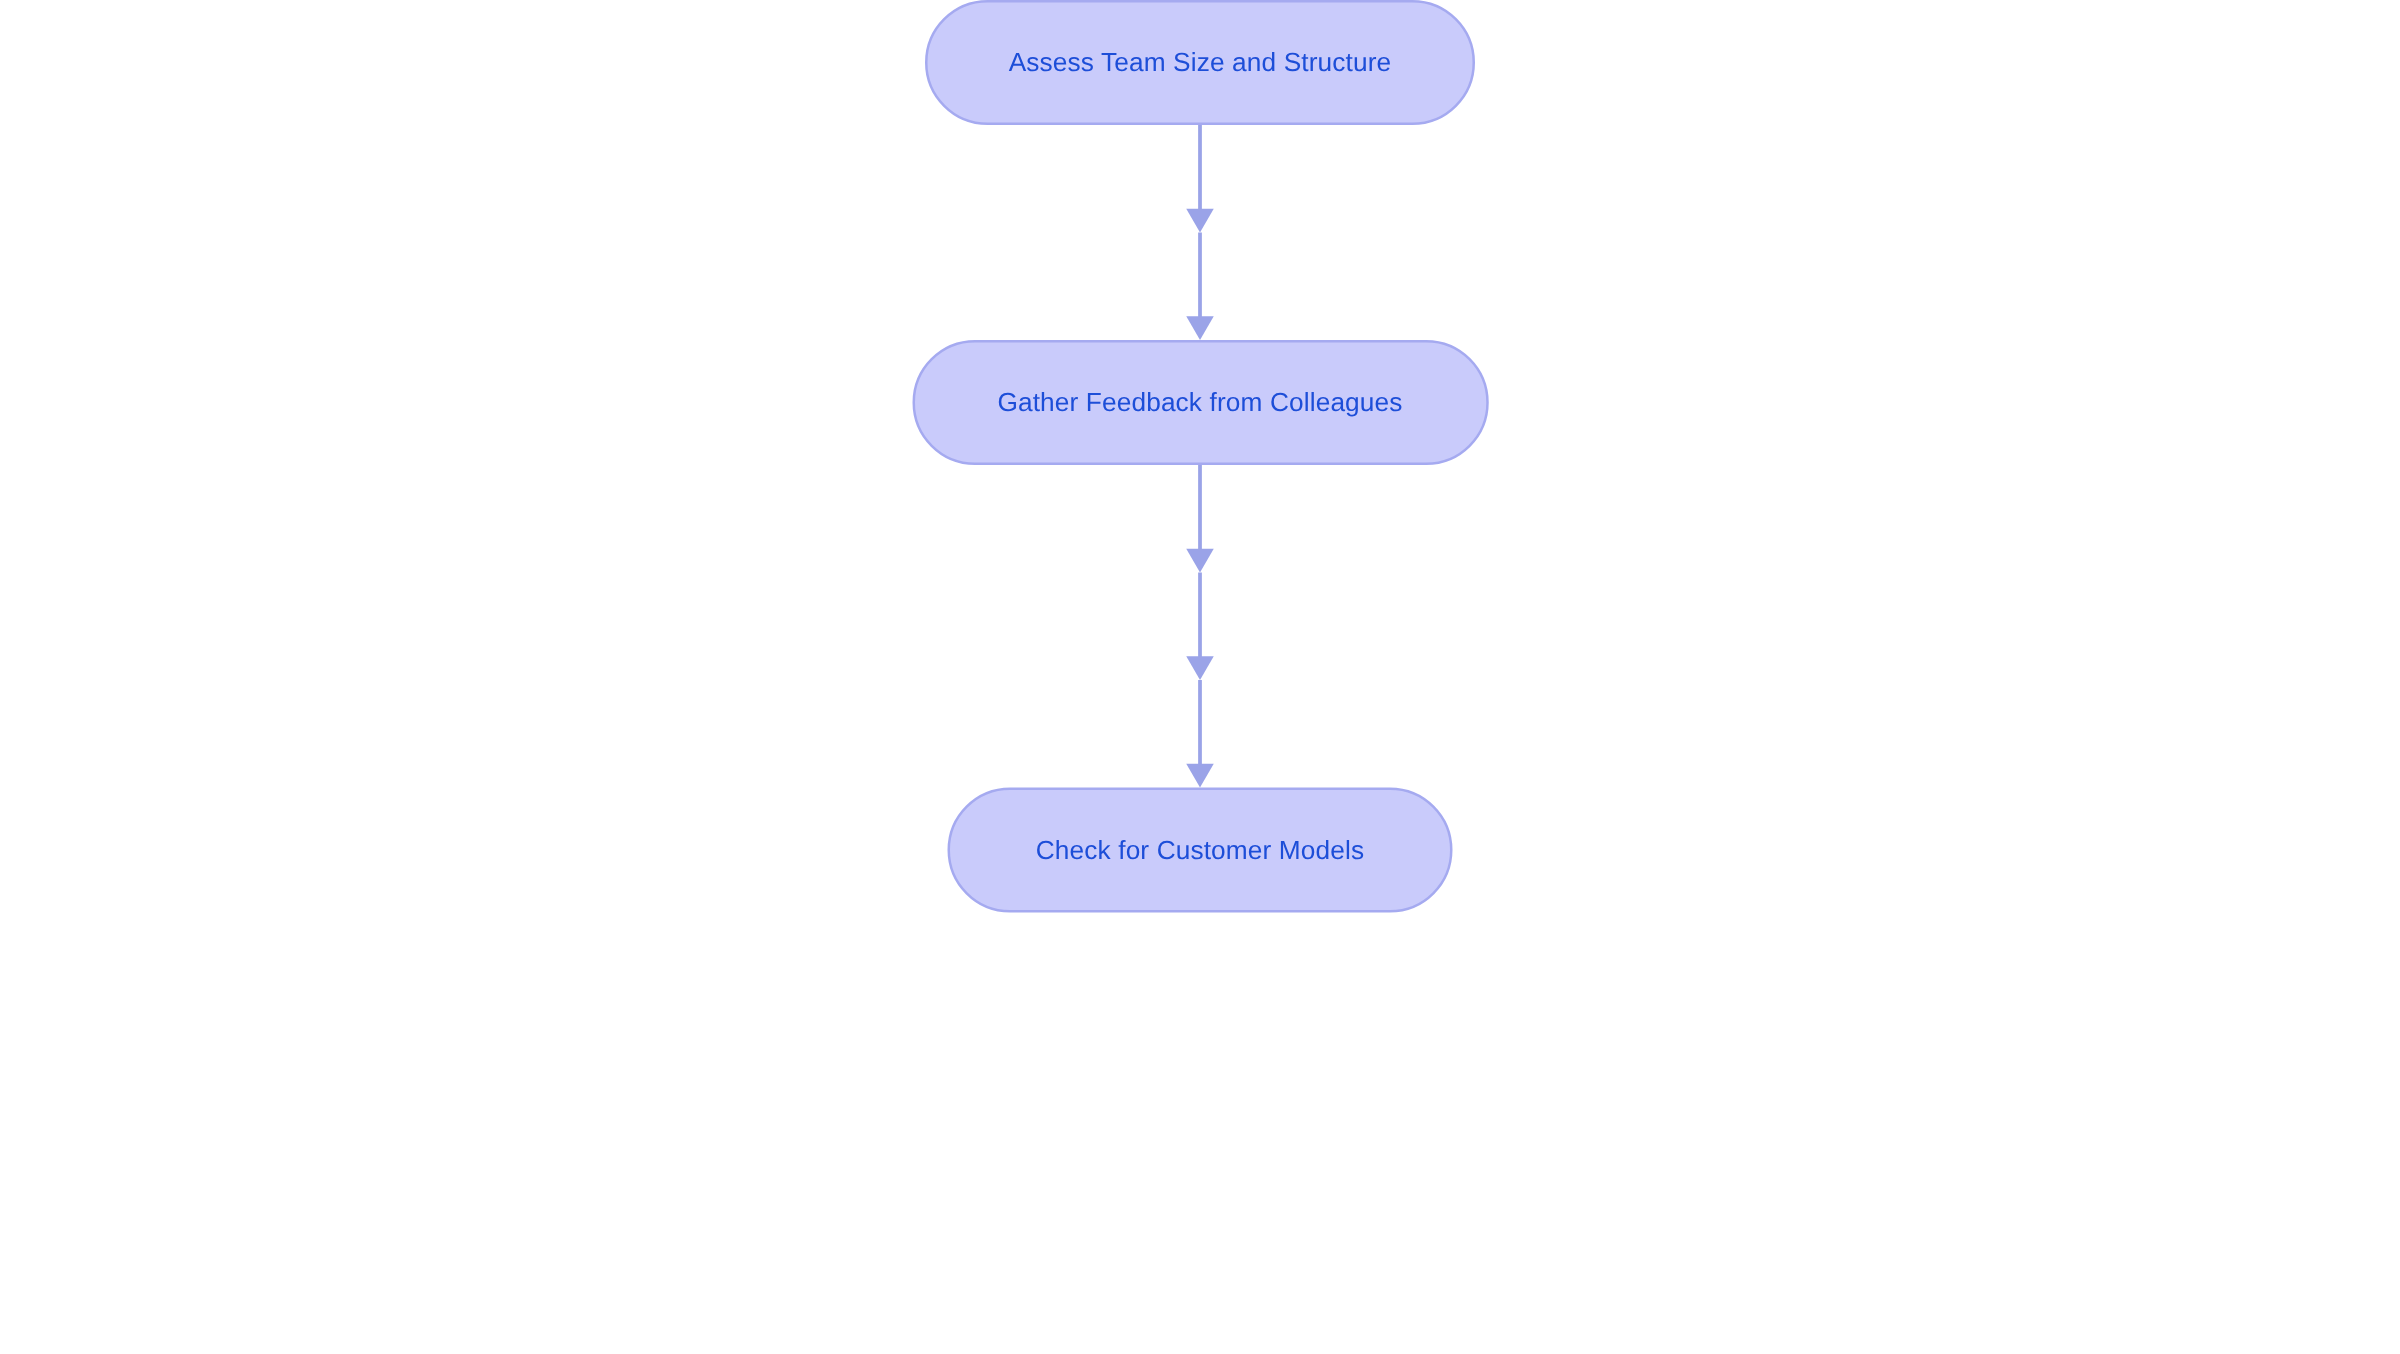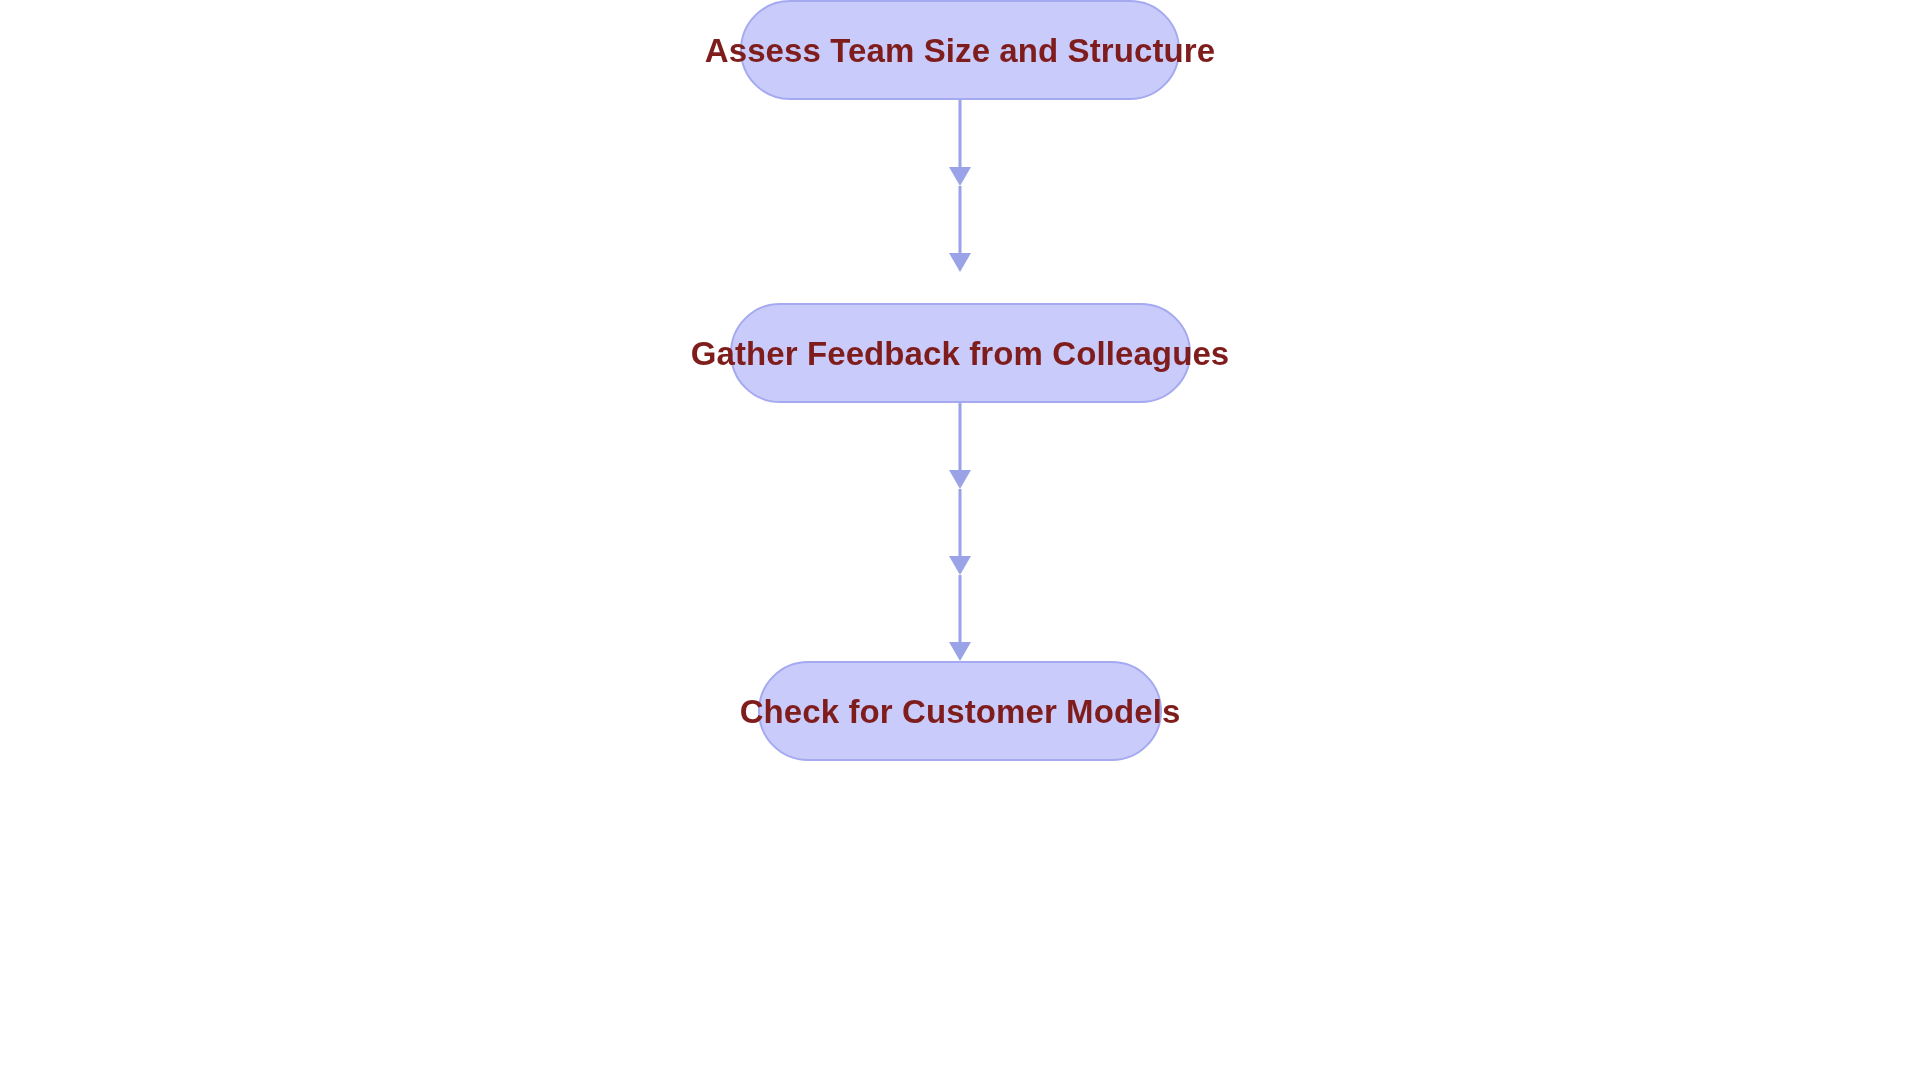--- a/index.html
+++ b/index.html
@@ -41,23 +41,23 @@
     background: #c9cbfb;
     border: 2px solid #a5aaf0;
     display: flex;
     align-items: center;
     justify-content: center;
     padding: 0 40px;
     flex: 0 0 auto;
   }
 
   .flow-node-label {
-    color: #7f1d1d;
-    font-size: 33px;
-    font-weight: 700;
+    color: #1d4ed8;
+    font-size: 21px;
+    font-weight: 400;
     line-height: 1;
     white-space: nowrap;
     letter-spacing: 0.1px;
   }
 
   .flow-connector {
     flex: 0 0 auto;
     width: 26px;
     height: 86px;
     position: relative;
@@ -81,21 +81,21 @@
     width: 0;
     height: 0;
     border-left: 11px solid transparent;
     border-right: 11px solid transparent;
     border-top: 19px solid #9aa3e8;
   }
 
   
   .w-0 { width: 440px; }
   .w-1 { width: 378px; }
-  .w-2 { width: 461px; margin-top: 31px; }
+  .w-2 { width: 461px; }
   .w-3 { width: 350px; }
   .w-4 { width: 210px; }
   .w-5 { width: 404px; }
 </style>
 </head>
 <body>
 
 <div id="flowchart-canvas">
   <div class="flow-column">
 

